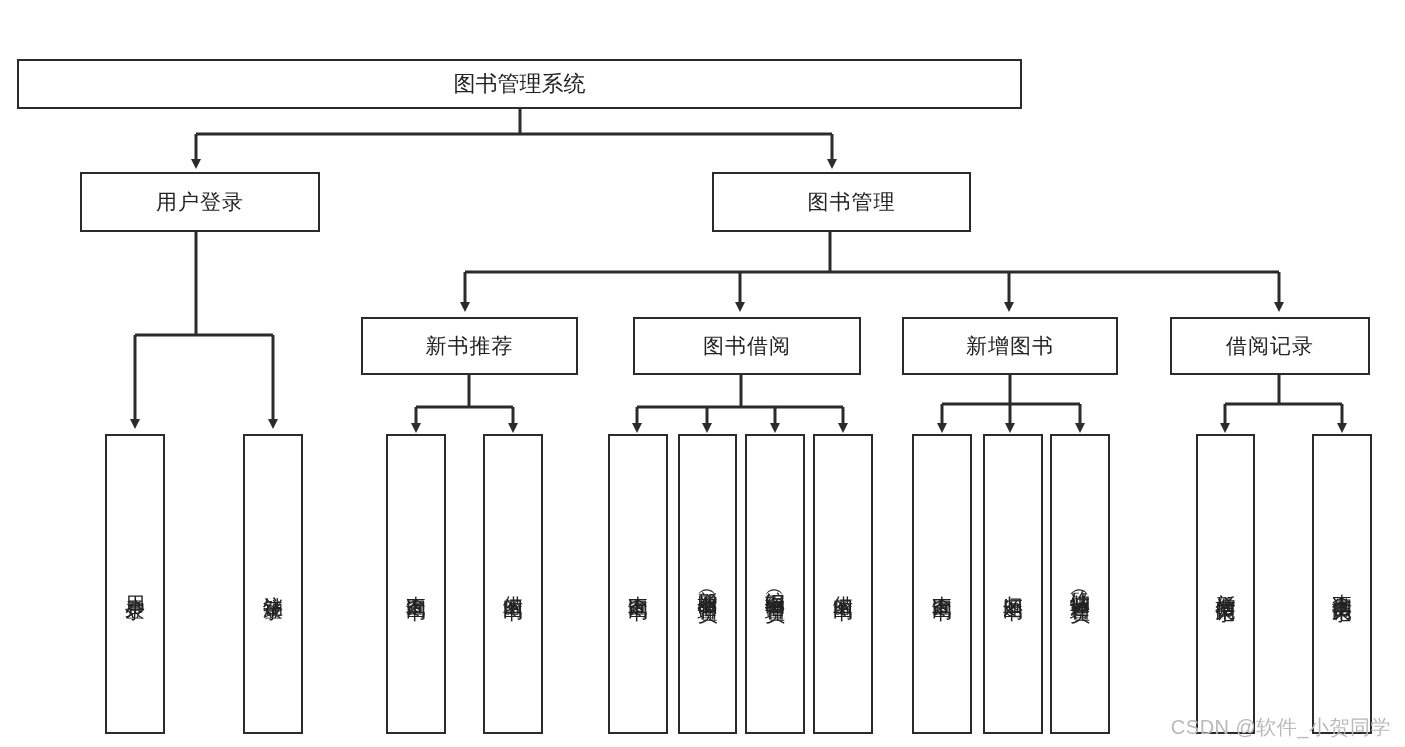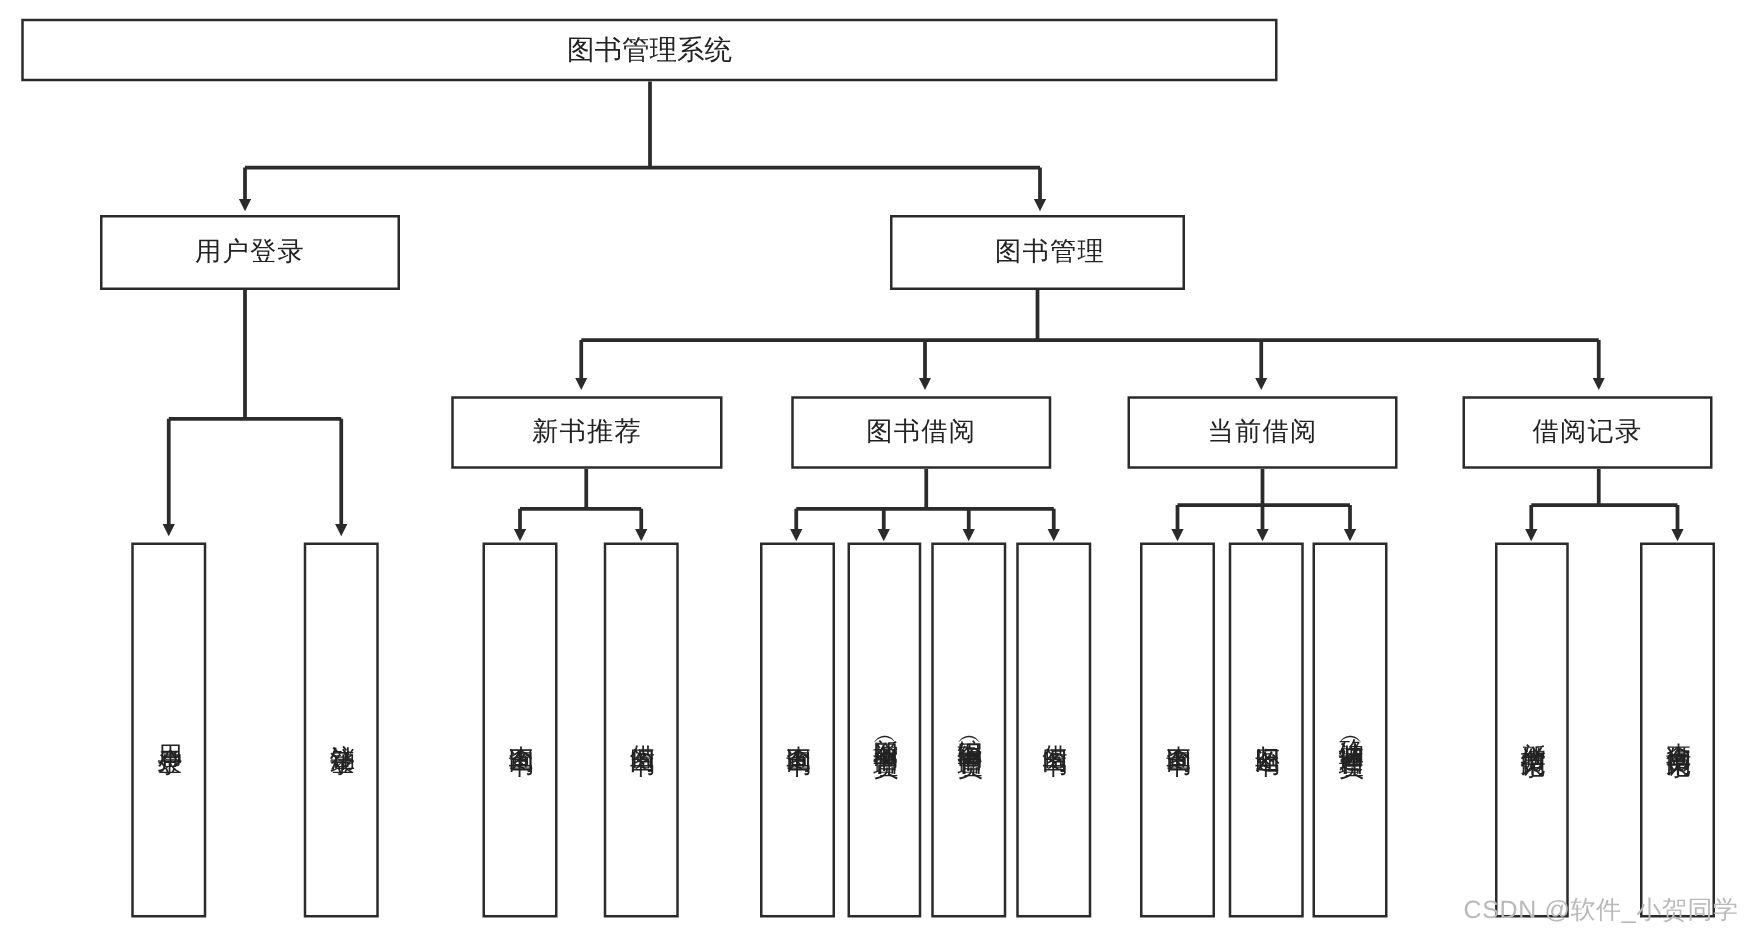--- a/index.html
+++ b/index.html
@@ -36,20 +36,21 @@
     color: #222222;
     z-index: 2;
   }
   .node.h {
     font-size: 21px;
     letter-spacing: 1px;
     line-height: 1.2;
   }
   .node.root {
     font-size: 22px;
+    margin-top: 44px;
   }
   .node.v {
     font-size: 20px;
     writing-mode: vertical-rl;
     text-orientation: upright;
     letter-spacing: 2px;
     line-height: 1.15;
     padding: 6px 0;
     white-space: normal;
   }
@@ -126,34 +127,34 @@
   </svg>
 
   <div class="node root" style="left:17px; top:15px; width:1005px; height:50px;">
     <span>图书管理系统</span>
   </div>
 
   <div class="node h" style="left:80px; top:172px; width:240px; height:60px;">
     <span>用户登录</span>
   </div>
 
-  <div class="node h" style="left:712px; top:172px; width:236px; height:60px;padding-left:20px;">
+  <div class="node h" style="left:712px; top:172px; width:259px; height:60px;padding-left:20px;">
     <span>图书管理</span>
   </div>
 
   <div class="node h" style="left:361px; top:317px; width:217px; height:58px;">
     <span>新书推荐</span>
   </div>
 
-  <div class="node h" style="left:633px; top:317px; width:208px; height:58px;">
+  <div class="node h" style="left:633px; top:317px; width:228px; height:58px;">
     <span>图书借阅</span>
   </div>
 
   <div class="node h" style="left:902px; top:317px; width:216px; height:58px;">
-    <span>当前借阅</span>
+    <span>新增图书</span>
   </div>
 
   <div class="node h" style="left:1170px; top:317px; width:200px; height:58px;">
     <span>借阅记录</span>
   </div>
 
   <div class="node v" style="left:105px; top:434px; width:60px; height:300px;">
     <span class="vtext">用户登录</span>
   </div>
   <div class="node v" style="left:243px; top:434px; width:60px; height:300px;">

